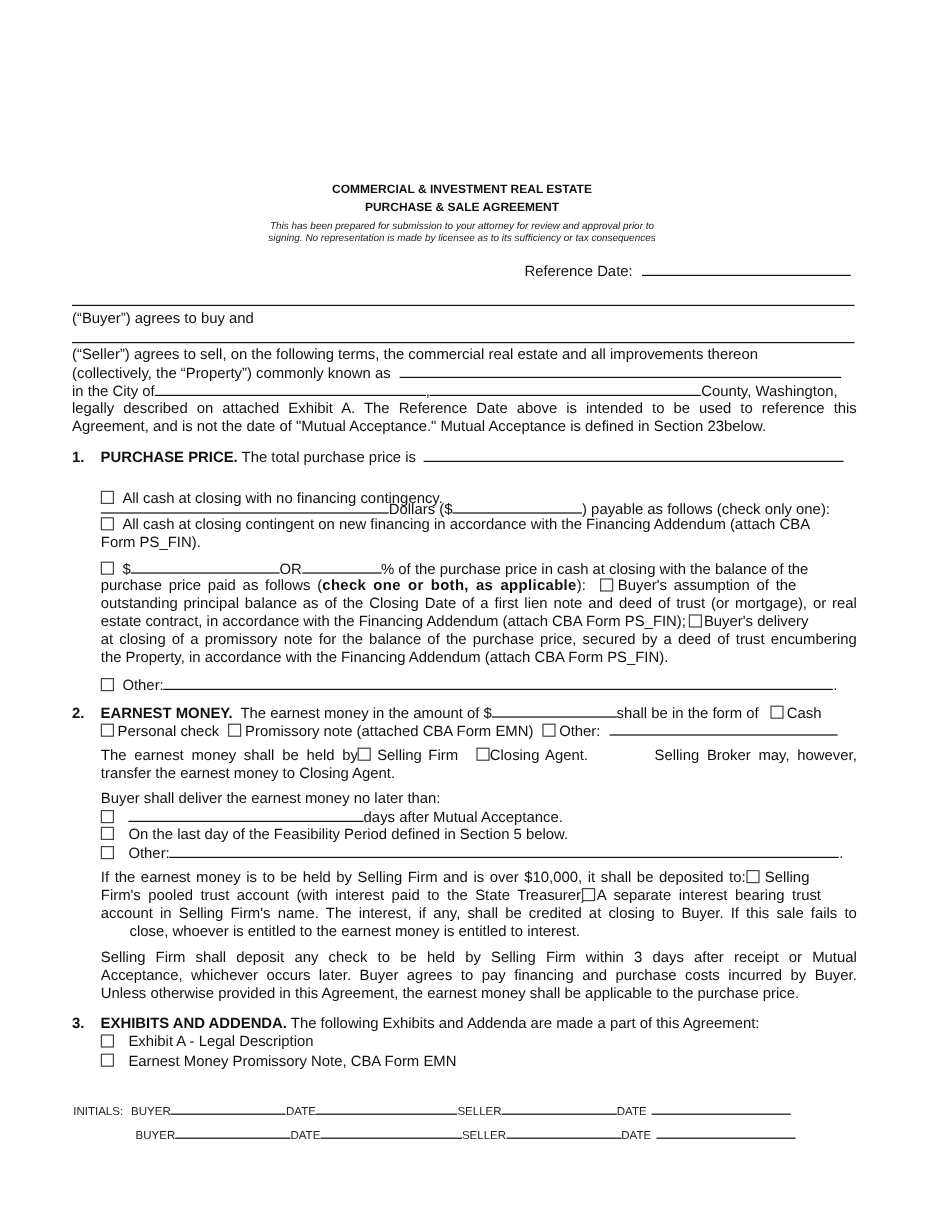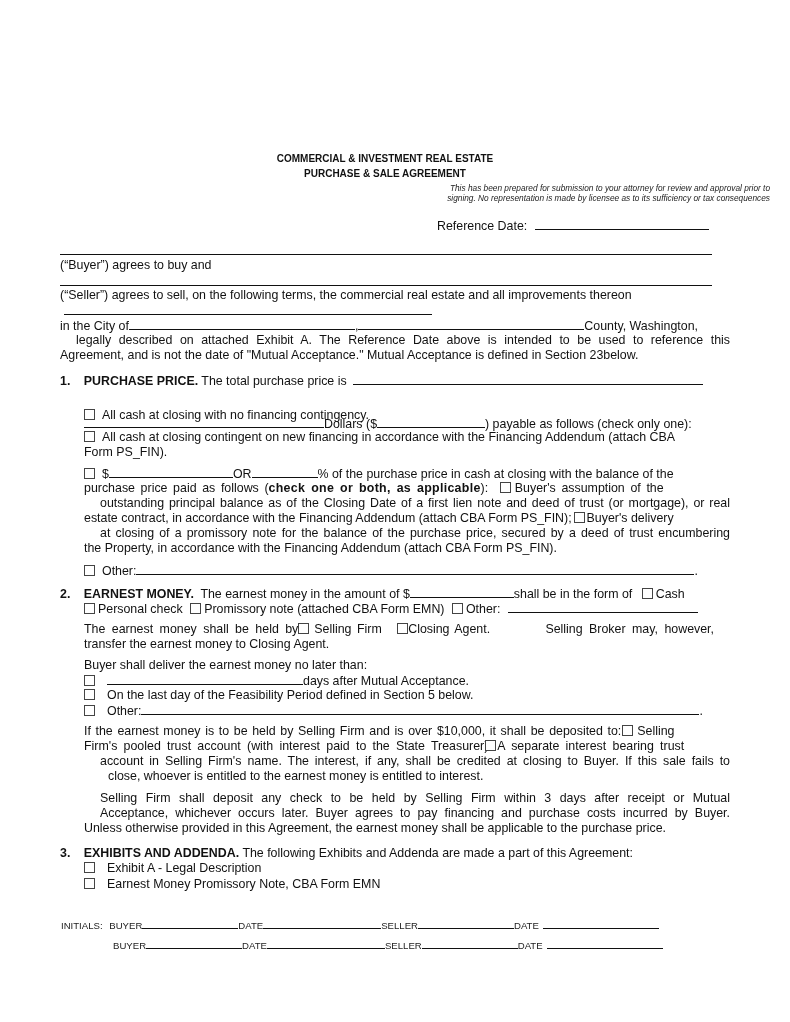--- a/index.html
+++ b/index.html
@@ -1,25 +1,25 @@
 <!DOCTYPE html>
 <html><head>
 <meta charset="utf-8">
 <style>
   html, body { margin:0; padding:0; background:#ffffff; }
   body { width:790px; height:1022px; position:relative; overflow:hidden;
          font-family:"Liberation Sans", sans-serif; color:#111; font-size:12.4px; }
   .abs { position:absolute; white-space:nowrap; }
   .title { font-weight:bold; font-size:10px; text-align:center; left:0; width:770px; }
-  .disc { font-style:italic; font-size:8.3px; text-align:right; left:0; width:770px; color:#222; }
+  .disc { font-style:italic; font-size:8.3px; text-align:center; left:0; width:770px; color:#222; }
   .line { display:inline-block; border-bottom:1.3px solid #111; height:11px; vertical-align:baseline; }
   .hr { position:absolute; border-top:1.3px solid #111; }
   .cb { display:inline-block; width:11px; height:11px; border:1px solid #444; vertical-align:-1px; margin-right:7px; box-sizing:border-box; background:#fff; }
   .cbi { display:inline-block; width:11px; height:11px; border:1px solid #444; vertical-align:-1px; box-sizing:border-box; background:#fff; }
-  .just { text-align:justify; text-align-last:justify; white-space:normal;margin-left:16px; }
+  .just { text-align:justify; text-align-last:justify; white-space:normal; }
   .b { font-weight:bold; }
   .num { font-weight:bold; }
   .init { font-size:9.6px; color:#222;text-align:right; }
 </style>
 </head>
 <body>
 
 <div class="abs title" style="top:153px;">COMMERCIAL &amp; INVESTMENT REAL ESTATE</div>
 <div class="abs title" style="top:168px;">PURCHASE &amp; SALE AGREEMENT</div>
 <div class="abs disc" style="top:183px;">This has been prepared for submission to your attorney for review and approval prior to</div>
@@ -29,20 +29,21 @@
   <span>Reference Date:</span>
   <span class="line" style="width:174px; margin-left:4px;"></span>
 </div>
 
 <div class="hr" style="top:254px; left:60px; width:652px;"></div>
 <div class="abs" style="top:258px; left:60px;">(“Buyer”) agrees to buy and</div>
 
 <div class="hr" style="top:285px; left:60px; width:652px;"></div>
 <div class="abs" style="top:288px; left:60px;">(“Seller”) agrees to sell, on the following terms, the commercial real estate and all improvements thereon</div>
 <div class="abs" style="top:303px; left:60px;">
+  <span>(collectively, the “Property”) commonly known as</span>
   <span class="line" style="width:368px; margin-left:4px;"></span>
 </div>
 <div class="abs" style="top:318px; left:60px;">
   <span>in the City of</span><span class="line" style="width:226px;"></span><span>,</span><span class="line" style="width:226px;"></span><span>County,  Washington,</span>
 </div>
 <div class="abs just" style="top:333px; left:60px; width:654px;">legally described on attached Exhibit A. The Reference Date above is intended to be used to reference this</div>
 <div class="abs" style="top:348px; left:60px;">Agreement, and is not the date of "Mutual Acceptance." Mutual Acceptance is defined in Section 23below.</div>
 
 <div class="abs" style="top:373px; left:60px;">
   <span class="num">1.</span>

